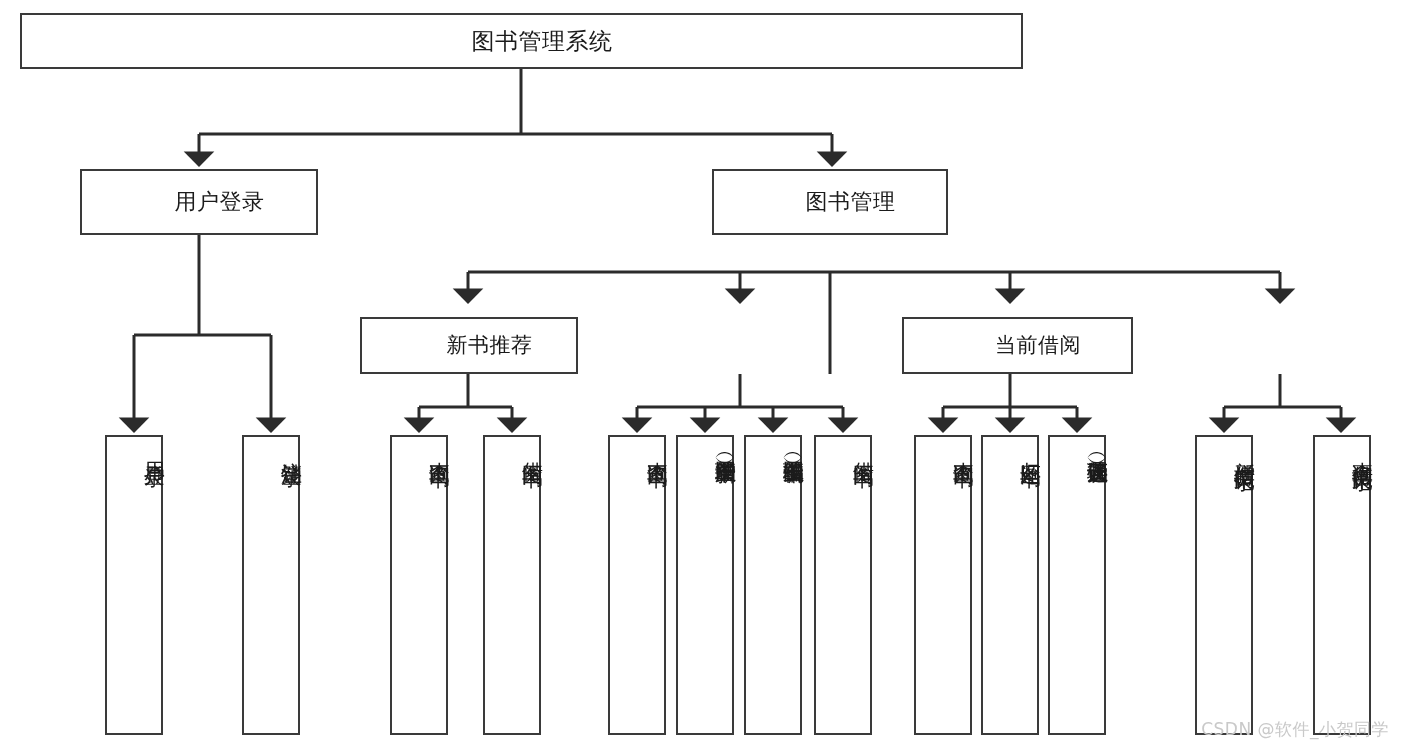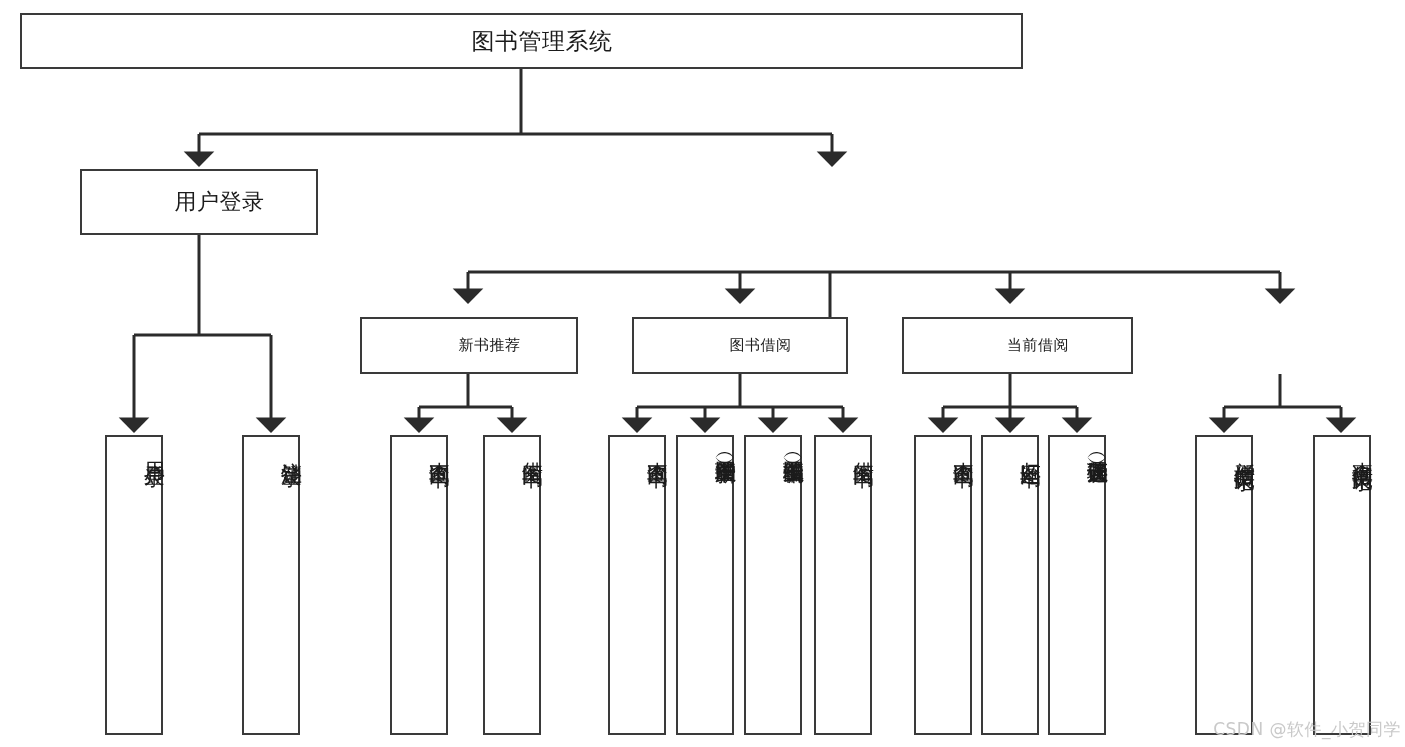--- a/index.html
+++ b/index.html
@@ -57,21 +57,21 @@
   
   .node.lvl2 {
     height: 66px;
   }
   .node.lvl2 .node-label { font-size: 22px; }
 
   
   .node.lvl3 {
     height: 57px;
   }
-  .node.lvl3 .node-label { font-size: 15px; text-align: right; }
+  .node.lvl3 .node-label { font-size: 21px; text-align: right; }
 
   
   .node.leaf {
     top: 435px;
     height: 300px;
     align-items: flex-start;
     justify-content: center;
     padding-top: 8px;
   }
   .node.leaf .node-label {
@@ -81,21 +81,21 @@
     line-height: 1.05;
     letter-spacing: 2px;
     max-height: 284px;
   }
   .node.leaf.tall .node-label {
     max-height: 288px;
     letter-spacing: 0px;
   }
   .watermark {
     position: absolute;
-    right: 4px;
+    right: 16px;
     bottom: 6px;
     font-size: 17px;
     color: #c9c9c9;
     z-index: 5;
     white-space: nowrap;
     letter-spacing: 0.5px;
   }
 </style>
 </head>
 <body>
@@ -152,27 +152,27 @@
     </g>
   </svg>
 
   <div class="node root">
     <span class="node-label">图书管理系统</span>
   </div>
 
   <div class="node lvl2" style="left:80px; top:169px; width:238px;">
     <span class="node-label">用户登录</span>
   </div>
+  <div class="node lvl2" style="left:712px; top:169px; width:236px;">
+    <span class="node-label">图书管理</span>
+  </div>
 
   <div class="node lvl3" style="left:360px; top:317px; width:218px;">
     <span class="node-label">新书推荐</span>
   </div>
-  <div class="node lvl3" style="left:632px; top:317px; width:216px;">
-    <span class="node-label">图书借阅</span>
-  </div>
   <div class="node lvl3" style="left:902px; top:317px; width:231px;">
     <span class="node-label">当前借阅</span>
   </div>
 
   <div class="node leaf" style="left:105px; width:58px;">
     <span class="node-label">用户登录</span>
   </div>
   <div class="node leaf" style="left:242px; width:58px;">
     <span class="node-label">注销登录</span>
   </div>

